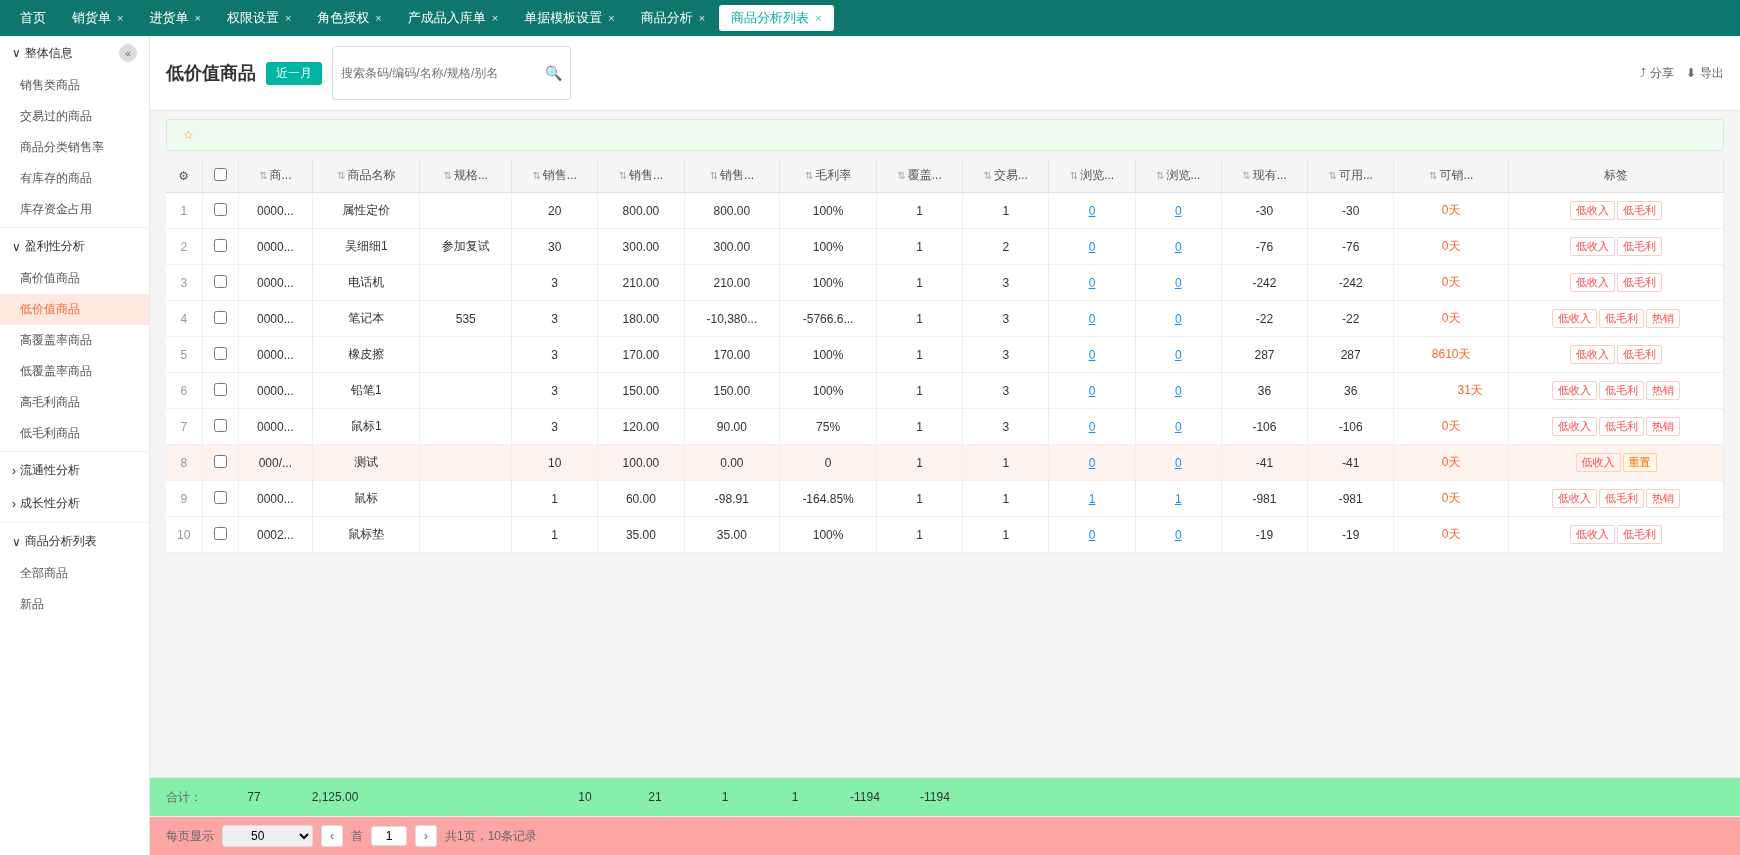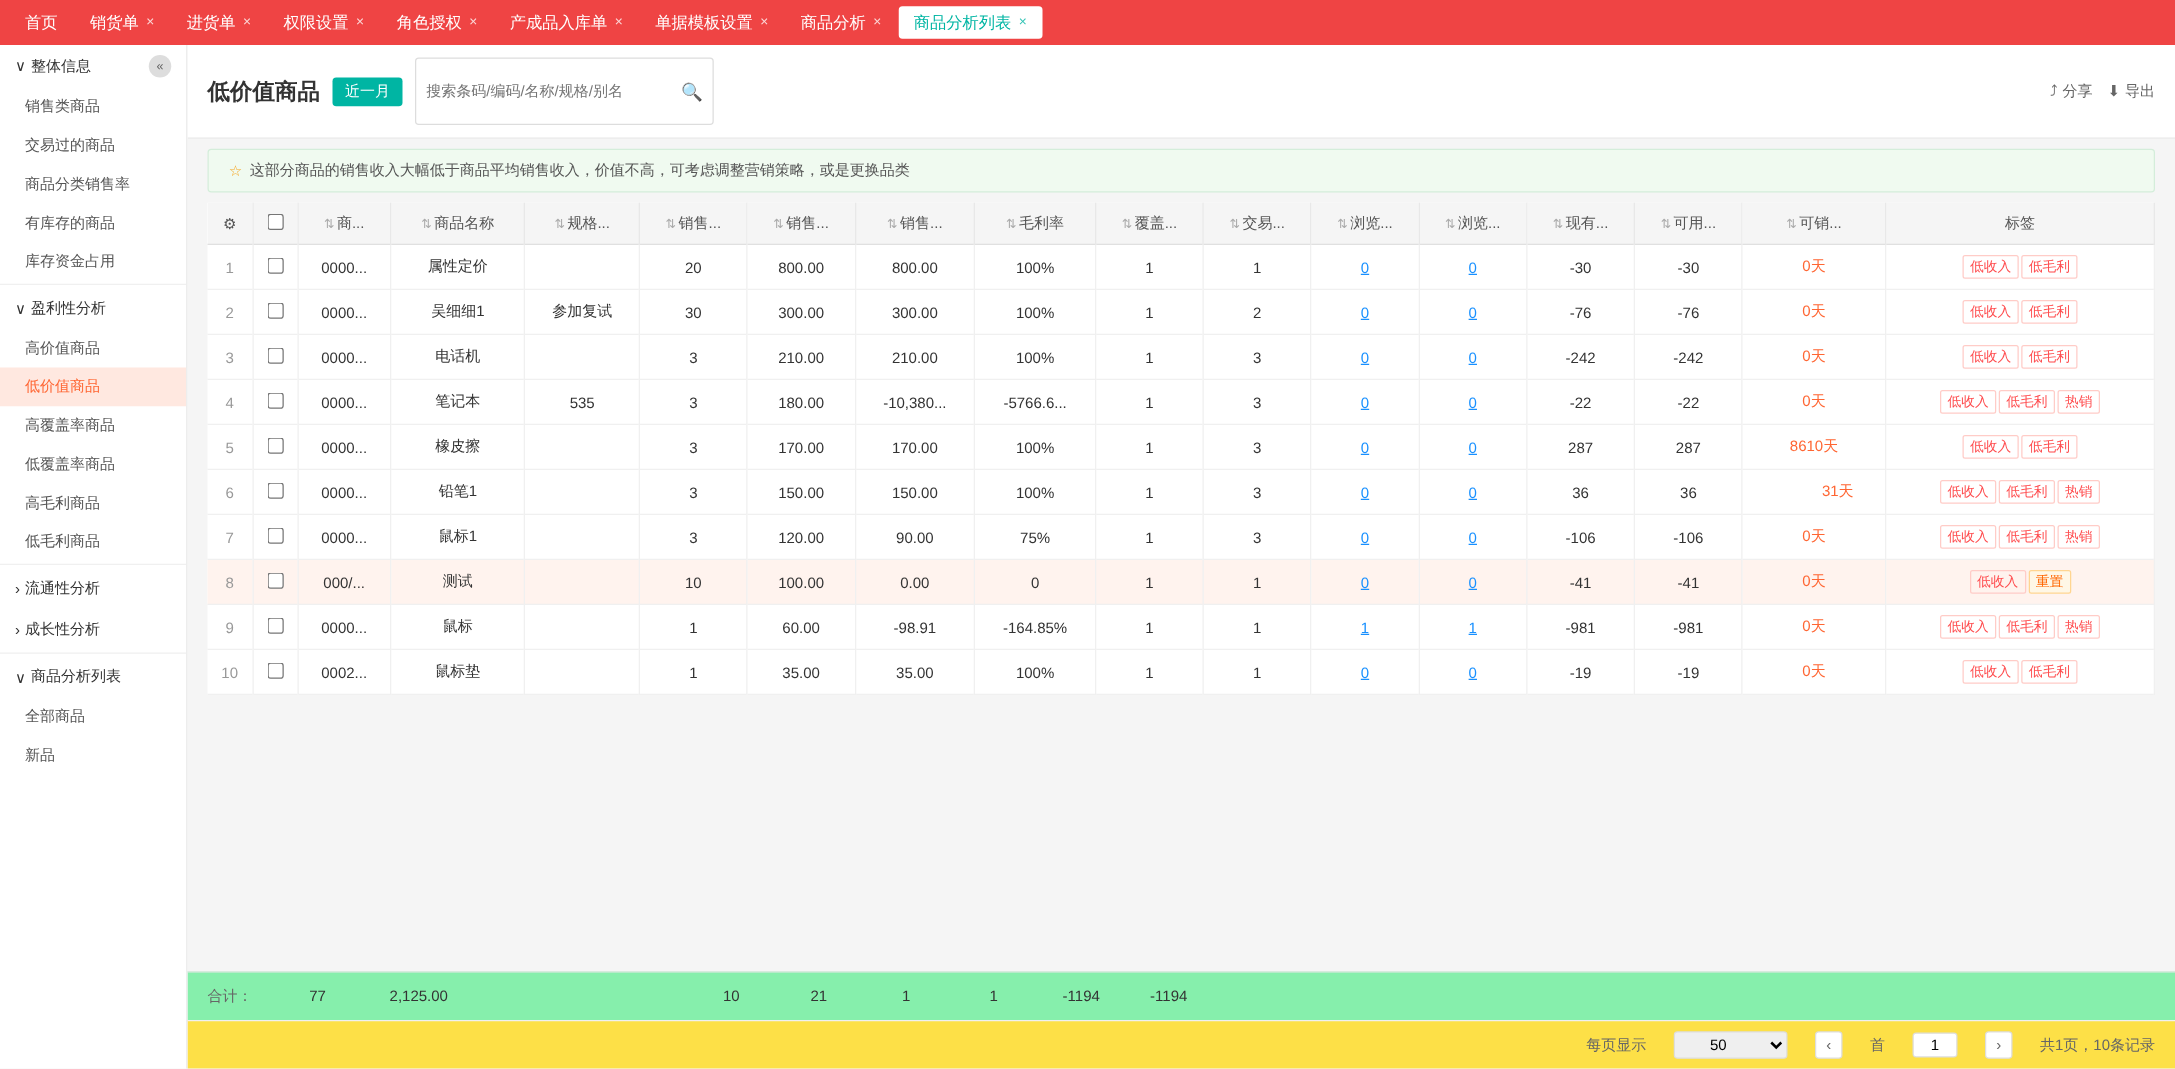--- a/index.html
+++ b/index.html
@@ -1,20 +1,20 @@
 <!DOCTYPE html>
 <html><head>
   <meta charset="utf-8">
   <style>
     * { box-sizing: border-box; margin: 0; padding: 0; }
     body { font-family: "Microsoft YaHei", "PingFang SC", Arial, sans-serif; font-size: 12px; background: #f5f5f5; color: #333; overflow: hidden; }
     
     
     .top-nav {
-      background: #ef4444;
+      background: #0f766e;
       height: 36px;
       display: flex;
       align-items: center;
       padding: 0 8px;
       gap: 2px;
       flex-shrink: 0;
     }
     .nav-item {
       color: #fff;
       padding: 4px 12px;
@@ -186,26 +186,26 @@
       display: flex;
       align-items: center;
       flex-shrink: 0;
     }
     .footer-total-label { color: #666; font-size: 12px; margin-right: 16px; }
     .footer-values { display: flex; align-items: flex-start; gap: 0; flex: 1; }
     .footer-cell { padding: 4px 8px; font-size: 12px; color: #333; text-align: center; }
 
     
     .pagination-bar {
-      background: #fde047;
+      background: #fca5a5;
       padding: 8px 16px;
       display: flex;
       align-items: center;
-      justify-content: flex-end;
-      gap: 22px;
+      justify-content: flex-start;
+      gap: 8px;
       border-top: 1px solid #f0f0f0;
       font-size: 12px;
       color: #666;
       flex-shrink: 0;
     }
     .pagination-bar select {
       border: 1px solid #ddd;
       border-radius: 3px;
       padding: 2px 24px;
       font-size: 12px;
@@ -349,21 +349,20 @@
         </div>
         <div class="header-action-btn">
           <span>⬇</span>
           <span>导出</span>
         </div>
       </div>
     </div>
 
     <div class="warning-banner">
       <span class="warning-icon">☆</span>
-      <span>这部分商品的销售收入大幅低于商品平均销售收入，价值不高，可考虑调整营销策略，或是更换品类</span>
     </div>
 
     <div class="table-container">
       <table>
         <thead>
           <tr>
             <th style="width:36px;">⚙</th>
             <th style="width:36px;" class="checkbox-cell"><input type="checkbox" style=""></th>
             <th><span class="sort-icon">⇅</span>商...</th>
             <th><span class="sort-icon">⇅</span>商品名称</th>

